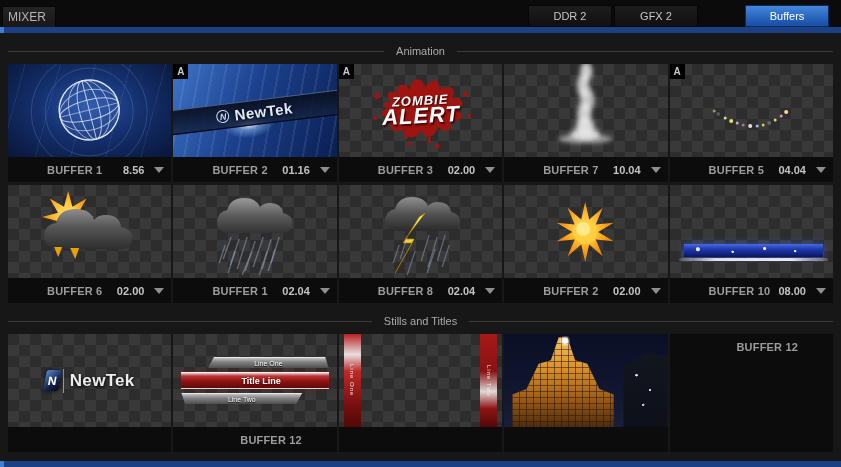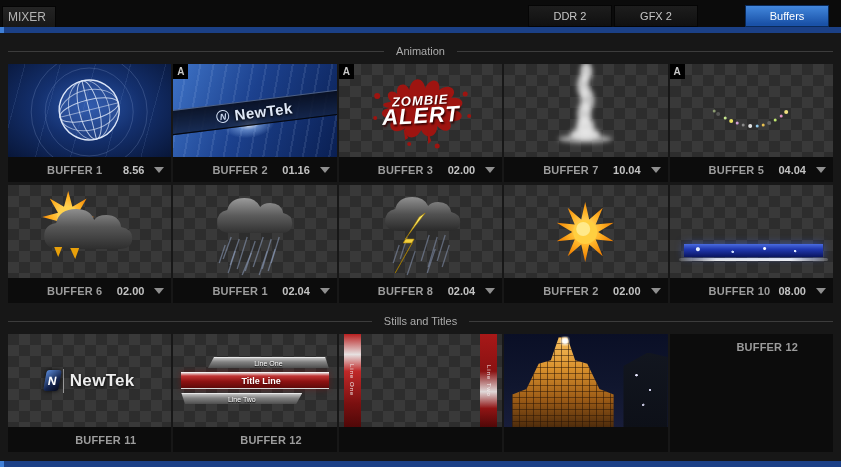--- a/index.html
+++ b/index.html
@@ -409,23 +409,20 @@
     </div>
     <div class="grid">
       <div class="cell">
         <div class="thumb t-newtek-logo checker">
           <div class="nt-wrap">
      <span class="nt-badge">N</span>
      <span class="nt-sep"></span>
      <span class="nt-text">NewTek</span>
    </div>
         </div>
-        <div class="labelbar center">
-          <span class="bname">BUFFER 11</span>
-        </div>
       </div>
       <div class="cell">
         <div class="thumb t-title-lines checker">
           <div class="tl-wrap">
      <div class="tl-minor tl-one">
               <span>Line One</span>
             </div>
      <div class="tl-major">
               <span>Title Line</span>
             </div>

